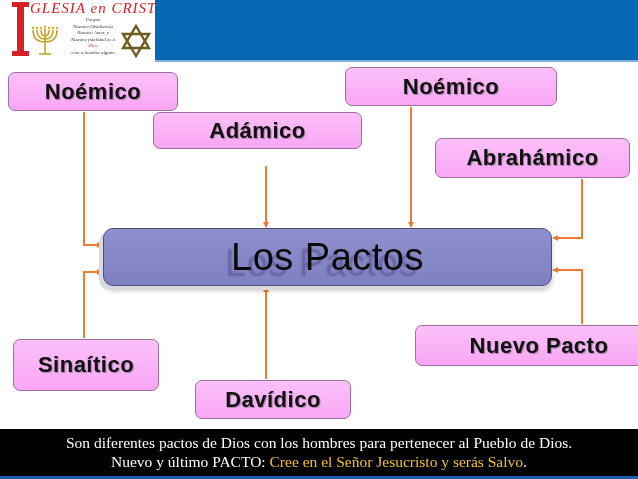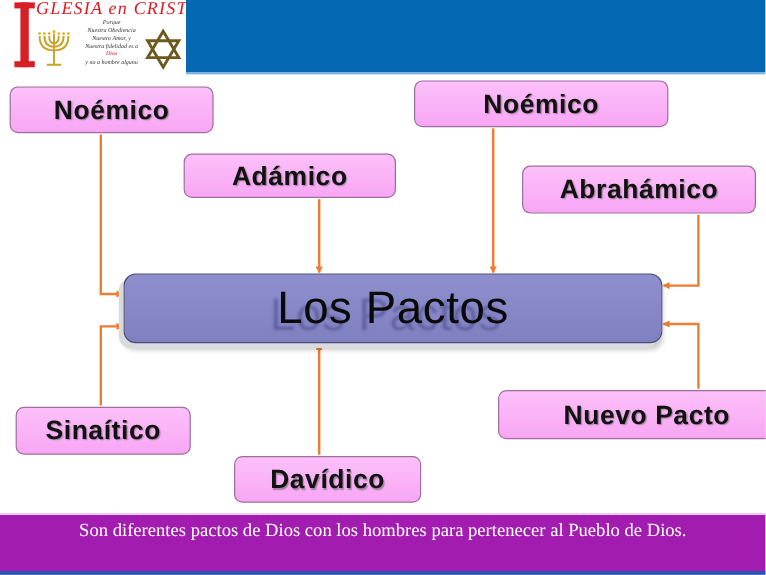--- a/index.html
+++ b/index.html
@@ -24,21 +24,21 @@
          display: flex; align-items: center; justify-content: center;
          font-weight: bold; font-size: 22px; color: #111; letter-spacing: 0.5px;
          text-shadow: 1px 1px 1px rgba(90,90,90,0.55);
          background-image: linear-gradient(#fcc0fa, #f8a6f4); }
   .center-box { position: absolute; left: 103px; top: 228px; width: 449px; height: 58px;
                 background: linear-gradient(#8f8fcf, #7f80c0); border: 1.5px solid #4e4e7a; border-radius: 10px;
                 box-shadow: -4px 4px 0 #d9d9e0, 0 5px 4px rgba(0,0,0,0.2);
                 display: flex; align-items: center; justify-content: center; }
   .center-label { font-size: 38px; color: #0a0a0a; letter-spacing: 0.5px; text-shadow: -6px 6px 2px rgba(60,60,120,0.45); }
 
-  .footer { position: absolute; left: 0; top: 428px; width: 638px; height: 51px; background: #a21caf; border-top: 1px solid #ffffff; }
+  .footer { position: absolute; left: 0; top: 428px; width: 638px; height: 51px; background: #000000; border-top: 1px solid #ffffff; }
   .footer-line { text-align: center; color: #ffffff; font-family: "Liberation Serif", serif; font-size: 15.5px; line-height: 19px; white-space: nowrap; }
   .footer-line.first { margin-top: 4px; }
   .footer-highlight { color: #f3c12f; }
   .footer-bottom { position: absolute; left: 0; bottom: 0; width: 638px; height: 3px; background: #1b5db0; }
 </style>
 </head>
 <body>
 
 <div class="header">
   <div class="logo">
@@ -97,36 +97,37 @@
     <polyline points="582,324 582,270 553,270" marker-end="url(#ah)"></polyline>
   </g>
 </svg>
 
 <div class="box" style="left:8px; top:72px; width:170px; height:39px;">
   <span>Noémico</span>
 </div>
 <div class="box" style="left:345px; top:67px; width:212px; height:39px;">
   <span>Noémico</span>
 </div>
-<div class="box" style="left:153px; top:128px; width:177px; height:37px;">
+<div class="box" style="left:153px; top:112px; width:209px; height:37px;">
   <span>Adámico</span>
 </div>
 <div class="box" style="left:435px; top:138px; width:195px; height:40px;">
   <span>Abrahámico</span>
 </div>
-<div class="box" style="left:13px; top:339px; width:146px; height:40px;">
+<div class="box" style="left:13px; top:339px; width:146px; height:52px;">
   <span>Sinaítico</span>
 </div>
 <div class="box" style="left:195px; top:380px; width:156px; height:39px;">
   <span>Davídico</span>
 </div>
 <div class="box" style="left:415px; top:325px; width:248px; height:41px;">
   <span>Nuevo Pacto</span>
 </div>
 
 <div class="center-box">
   <span class="center-label">Los Pactos</span>
 </div>
 
 <div class="footer">
   <div class="footer-line first">Son diferentes pactos de Dios con los hombres para pertenecer al Pueblo de Dios.</div>
+  <div class="footer-line"><span>Nuevo y último PACTO: </span><span class="footer-highlight">Cree en el Señor Jesucristo y serás Salvo</span><span>.</span></div>
   <div class="footer-bottom"></div>
 </div>
 
 </body></html>

